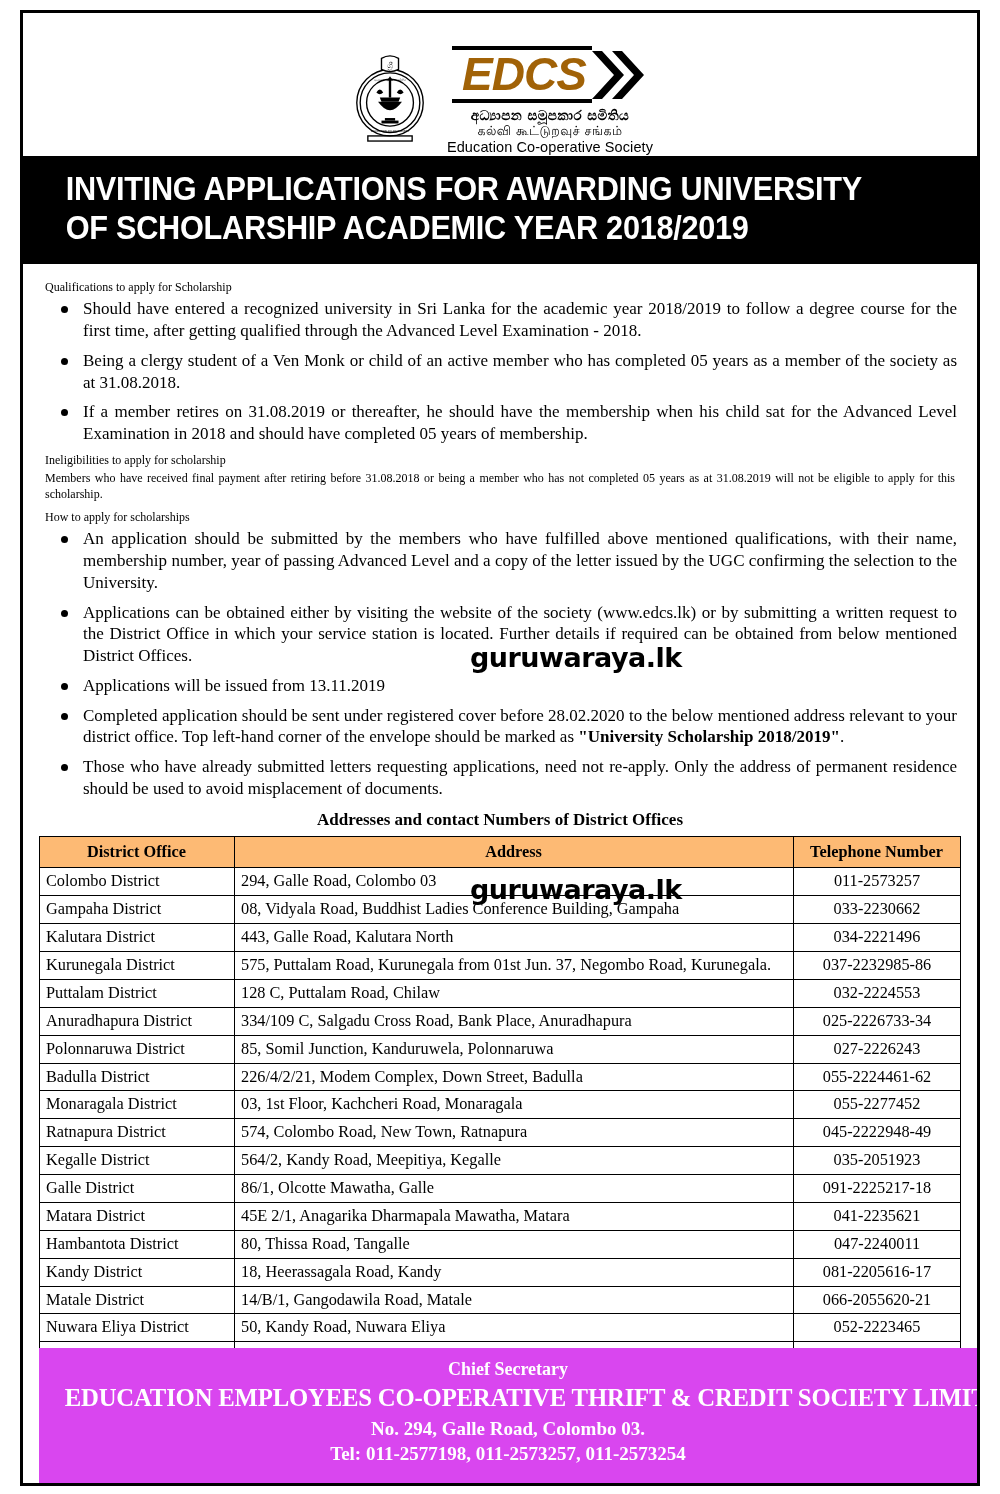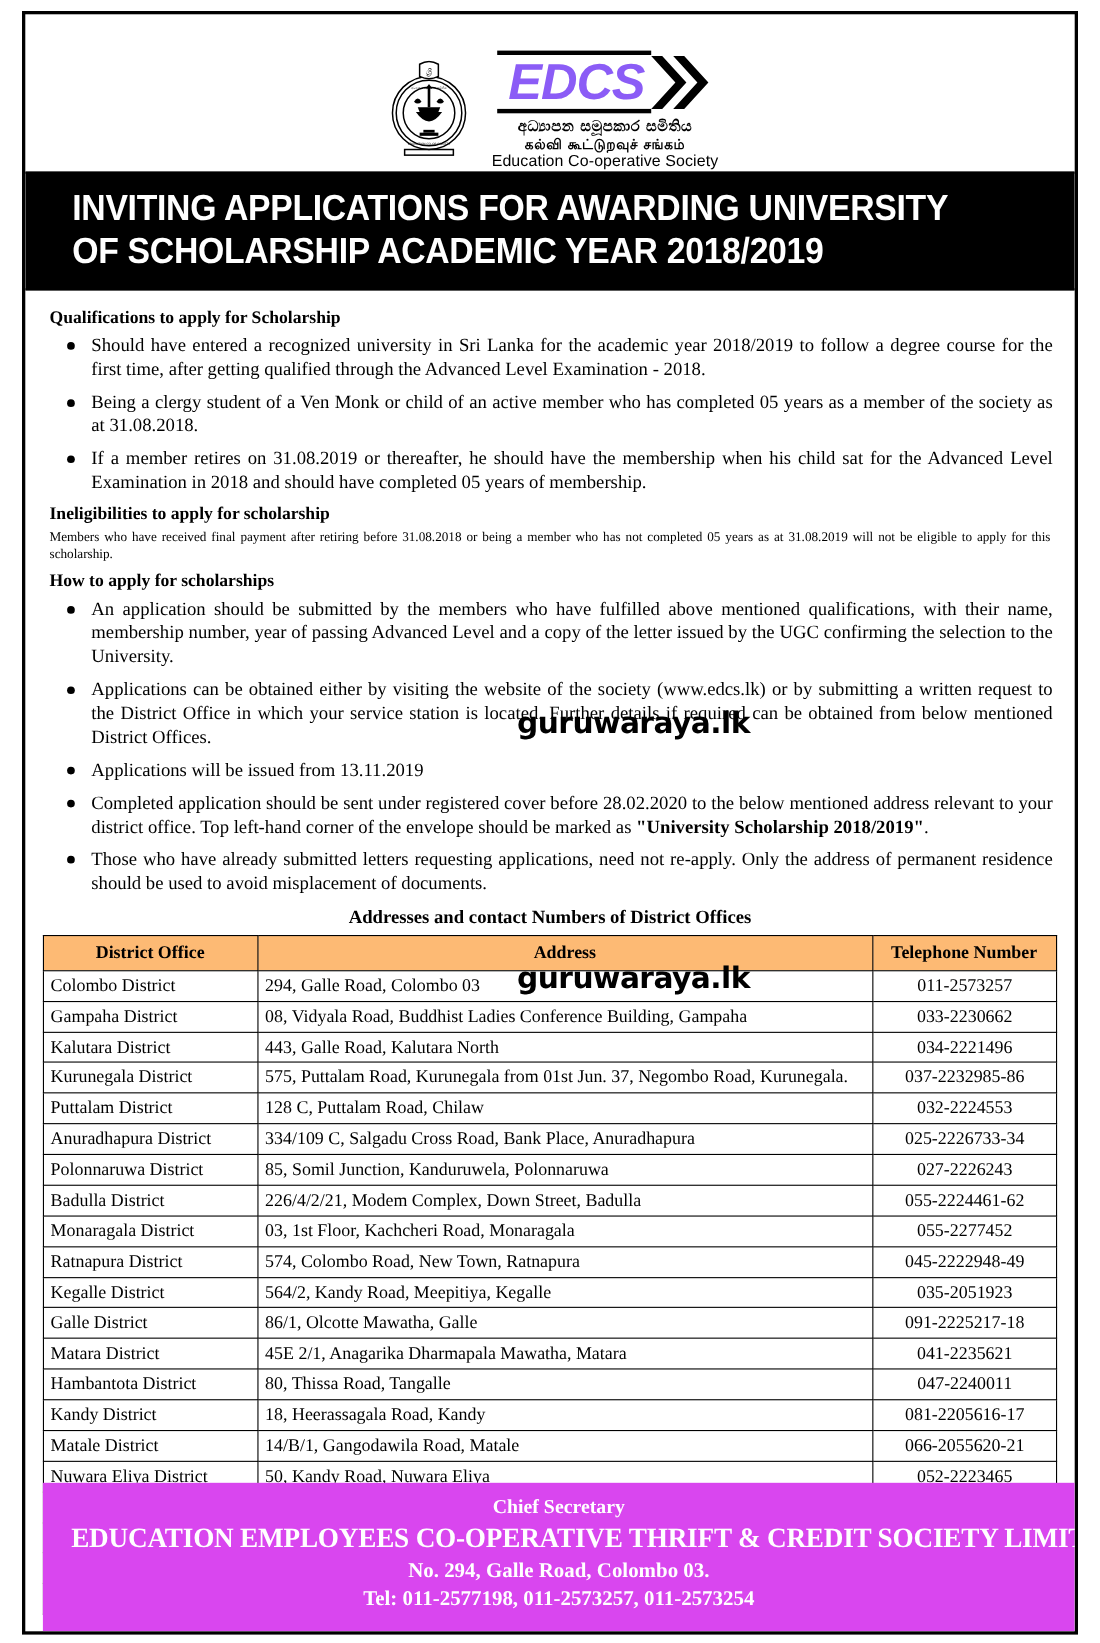--- a/index.html
+++ b/index.html
@@ -59,37 +59,37 @@
     display: flex;
     align-items: center;
   }
   .edcs-word {
     font-family: "Liberation Sans", "DejaVu Sans", sans-serif;
     font-weight: bold;
     font-style: italic;
     font-size: 46px;
     letter-spacing: -1px;
     line-height: 1;
-    color: #8b5cf6;
+    color: #a16207;
     border-top: 4px solid #000;
     border-bottom: 4px solid #000;
     padding: 1px 6px 2px 10px;
   }
   .chev-group { display: flex; align-items: center; margin-left: -2px; }
   .logo-sinhala {
     font-family: "DejaVu Sans", sans-serif;
     font-size: 13.5px;
     font-weight: bold;
     letter-spacing: 0.5px;
     margin-top: 6px;
   }
   .logo-tamil {
     font-family: "DejaVu Sans", sans-serif;
     font-size: 12.5px;
-    font-weight: bold;
+    font-weight: normal;
     letter-spacing: 0.5px;
     margin-top: 2px;
   }
   .logo-english {
     font-family: "Liberation Sans", "DejaVu Sans", sans-serif;
     font-size: 14.5px;
     margin-top: 3px;
     letter-spacing: 0.1px;
   }
 
@@ -112,22 +112,22 @@
     transform-origin: center;
     white-space: nowrap;
   }
 
   
   .content {
     position: relative;
     padding: 8px 16px 0 16px;
   }
   h2.section-head {
-    font-size: 16px;
-    font-weight: bold;
+    font-size: 12px;
+    font-weight: normal;
     margin: 8px 0 4px 6px;
     line-height: 1.2;
   }
   ul.bullets {
     list-style: none;
     margin: 0 0 2px 0;
     padding: 0;
   }
   ul.bullets > li {
     position: relative;

